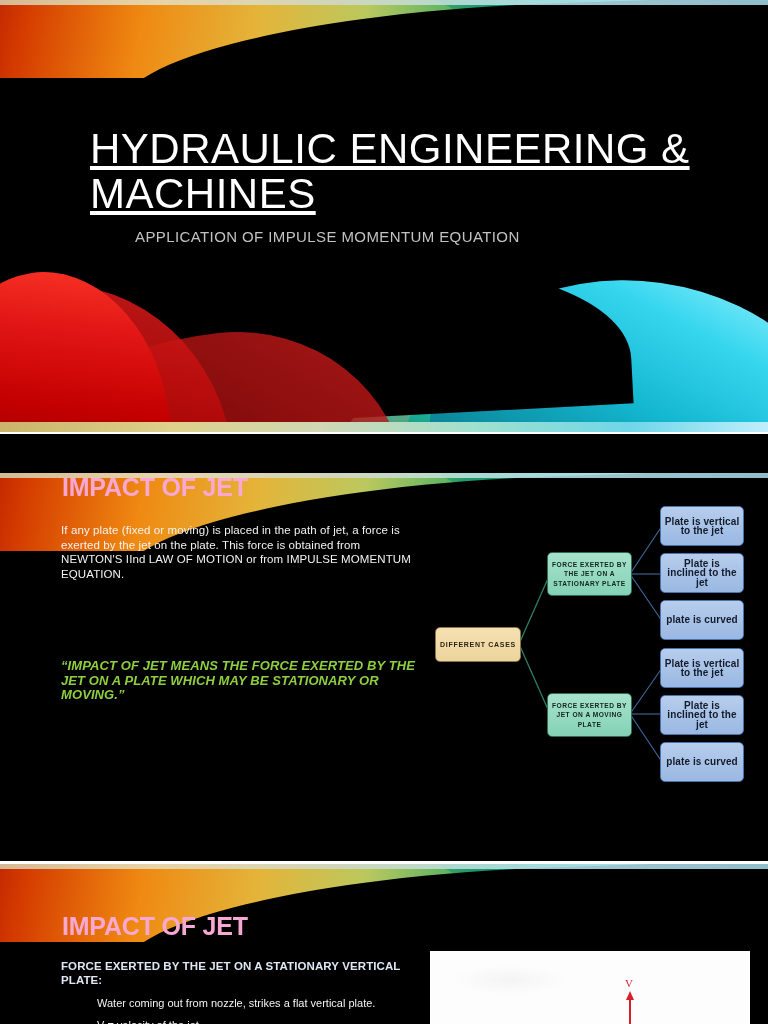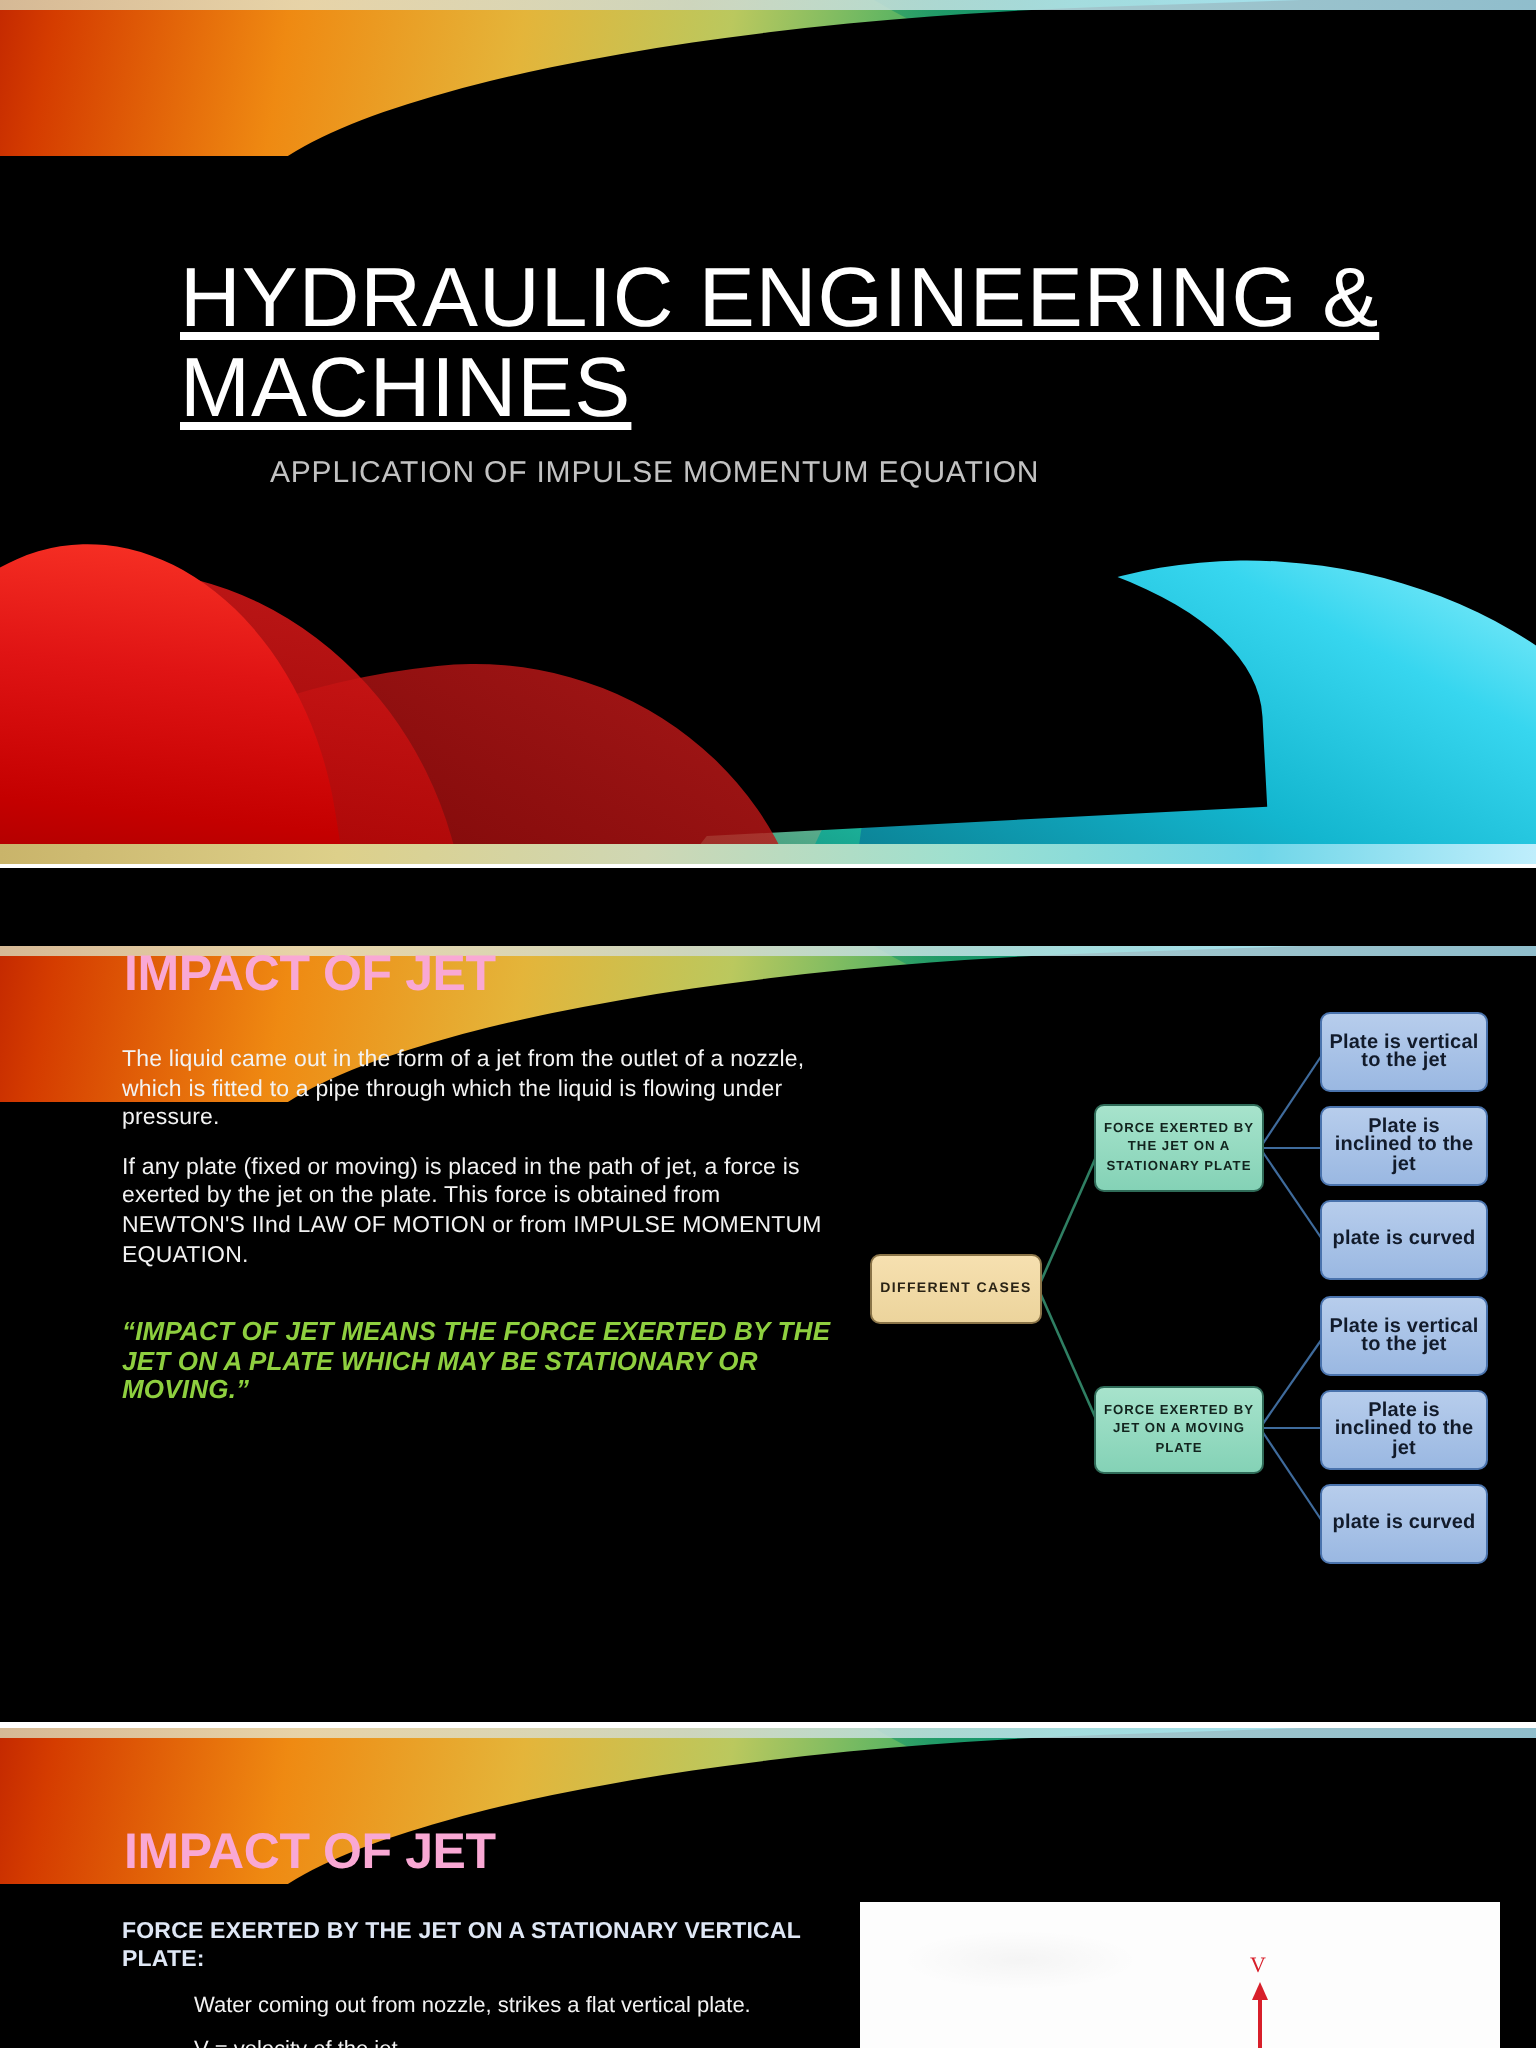--- a/index.html
+++ b/index.html
@@ -242,21 +242,20 @@
       <div class="art warm2"></div>
       <div class="art cyan"></div>
       <div class="art cyan2"></div>
       <div class="art dark-cut"></div>
       <div class="art hline"></div>
     </div>
 
     <h2 class="heading" style="top:39px;">IMPACT OF JET</h2>
 
     <div class="s2-body" style="top:89px;">
-      <p class="s2-para">The liquid came out in the form of a jet from the outlet of a nozzle, which is fitted to a pipe through which the liquid is flowing under pressure.</p>
       <p class="s2-para">If any plate (fixed or moving) is placed in the path of jet, a force is exerted by the jet on the plate. This force is obtained from NEWTON'S IInd LAW OF MOTION or from IMPULSE MOMENTUM EQUATION.</p>
     </div>
 
     <div class="s2-quote" style="top:225px;">“IMPACT OF JET MEANS THE FORCE EXERTED BY THE JET ON A PLATE WHICH MAY BE STATIONARY OR MOVING.”</div>
 
     <div class="diagram" style="top:62px;">
       <svg width="343" height="300">
 
         <line x1="94" y1="148" x2="125" y2="78" stroke="#2f7f63" stroke-width="1.3"></line>
         <line x1="94" y1="148" x2="125" y2="218" stroke="#2f7f63" stroke-width="1.3"></line>

